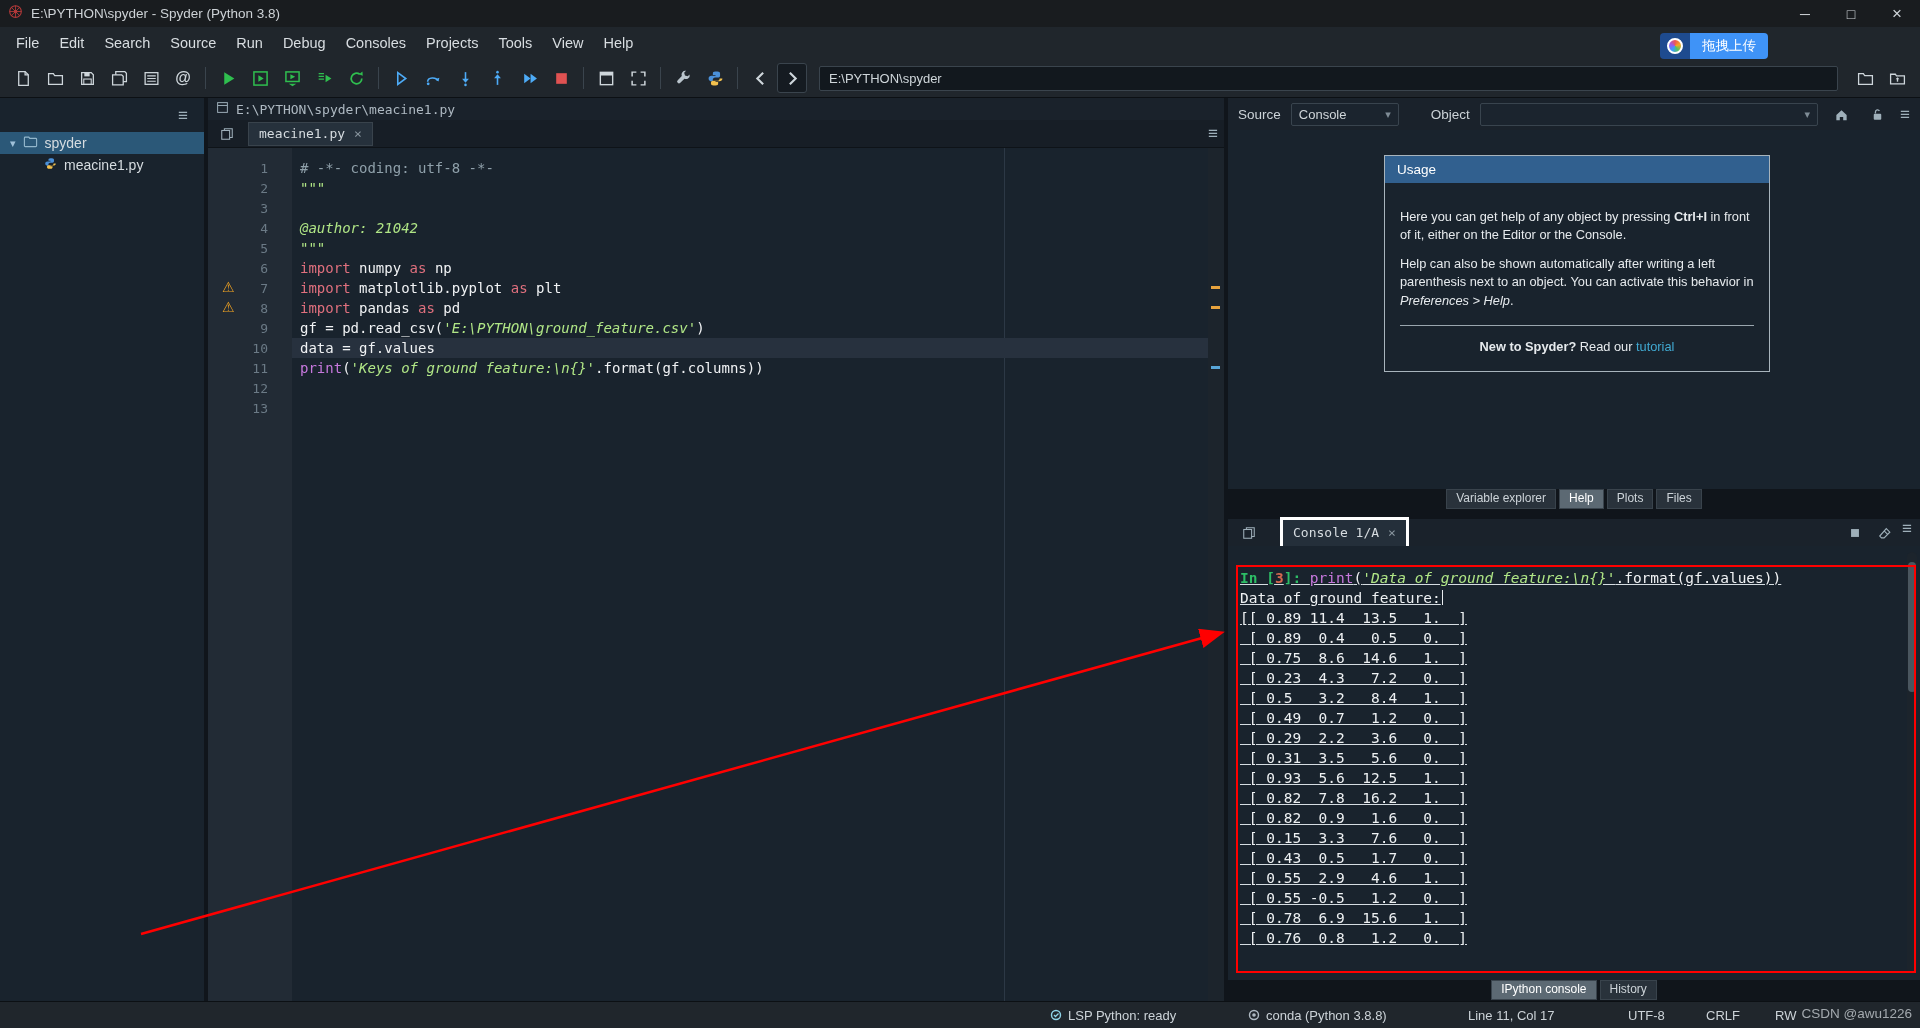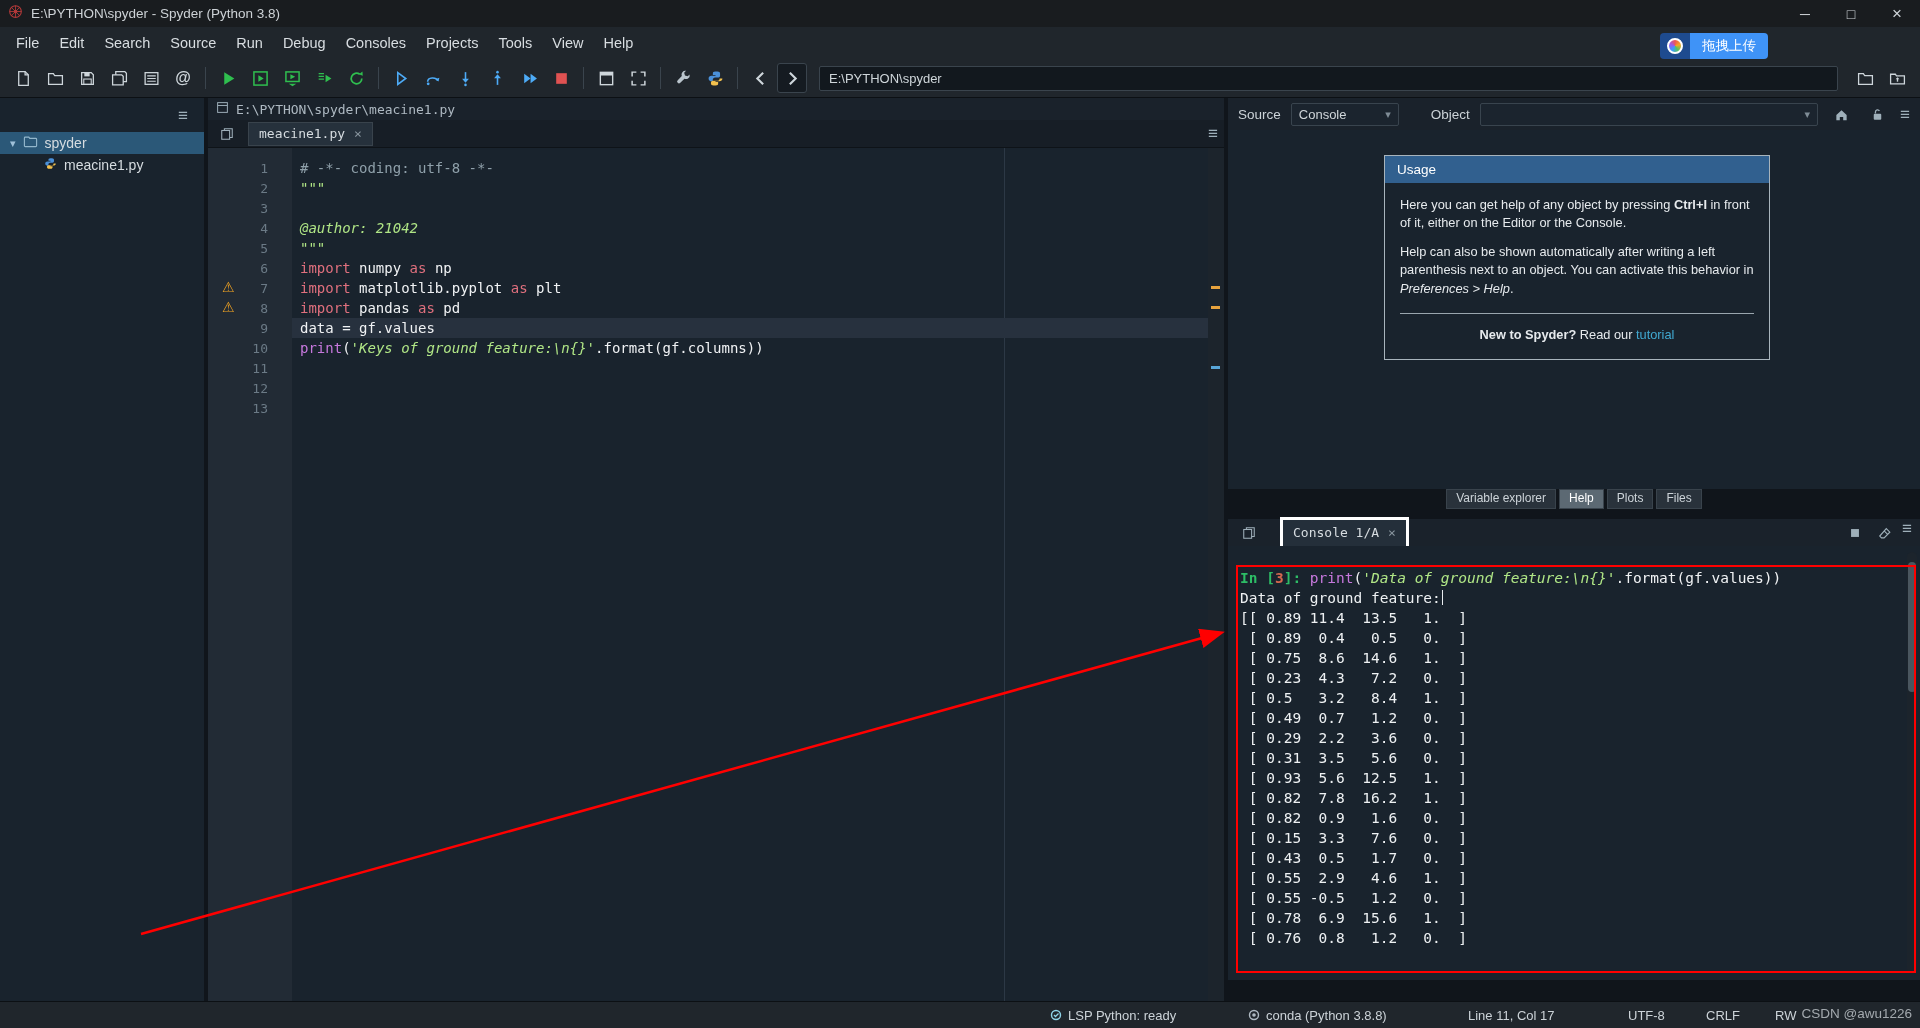--- a/index.html
+++ b/index.html
@@ -88,42 +88,42 @@
                  display:flex; align-items:center; gap:10px; padding:0 10px; font-size:13.5px; color:#ccd3d8; }
   .combo { height:23px; background:#1b242e; border:1px solid #39444e; border-radius:2px;
            display:flex; align-items:center; justify-content:space-between; padding:0 7px;
            font-size:13px; color:#d0d6da; }
   .combo-arrow { color:#7f8c96; font-size:11px; margin-left:6px; }
   .icon-btn { width:26px; height:26px; display:flex; align-items:center; justify-content:center;
               background:transparent; border:none; }
   .help-content { position:absolute; top:32px; left:0; right:0; height:359px; background:#19232d; }
   .usage-box { position:absolute; left:156px; top:25px; width:386px; border:1px solid #a8b4bc; background:#19232d; }
   .usage-head { background:#31608f; color:#ffffff; font-size:13.5px; padding:6px 12px; }
-  .usage-body { padding:13px 15px 15px; font-size:12.8px; color:#e6eaed; line-height:1.42; }
+  .usage-body { padding:25px 15px 15px; font-size:12.8px; color:#e6eaed; line-height:1.42; }
   .usage-body p { margin-bottom:11px; }
   .usage-hr { border:none; border-top:1px solid #9aa6ae; margin:15px 0 12px; }
   .usage-footer { text-align:center; font-size:12.8px; }
   .u-bold { font-weight:bold; }
   .u-em { font-style:italic; }
   .u-link { color:#40a8d0; }
 
   .pane-tabs { position:absolute; left:0; right:0; height:20px; display:flex; justify-content:center; gap:3px; }
   .tab-sm { font-size:12px; padding:1px 9px; color:#ccd3d8; background:#29323b; border:1px solid #39434c;
             white-space:nowrap; }
   .tab-sm.active { background:#5c6973; color:#ffffff; }
 
   .console-header { position:absolute; top:421px; left:0; right:0; height:27px; background:#1a222b;
                     display:flex; align-items:center; padding:0 8px; gap:8px; }
   .console-tab { background:#242f3a; border:3px solid #ffffff; height:23px; display:flex; align-items:center;
                  gap:9px; padding:13px 10px; font-family:"DejaVu Sans Mono",monospace; font-size:13px;
                  color:#d6dce0; margin-left:10px; }
   .console-header .right-icons { margin-left:auto; display:flex; gap:4px; }
   .console-body { position:absolute; top:448px; left:0; right:0; height:434px; background:#19232d;
                   padding:24px 0 0 12px; font-family:"DejaVu Sans Mono",monospace; font-size:14.5px; }
-  .console-line { height:20px; white-space:pre; }
+  .console-line { height:20px; white-space:pre;text-decoration:underline; }
   .text-caret { display:inline-block; width:1px; height:15px; background:#e8ecef; vertical-align:-2px; margin-left:1px; }
   .console-scroll { position:absolute; right:3px; top:6px; bottom:6px; width:10px; background:#1c242c; border-radius:5px; }
   .console-scroll .handle { position:absolute; left:1px; right:1px; top:10px; height:130px; background:#4a565f; border-radius:5px; }
   .console-bottom-tabs { position:absolute; top:882px; }
 
   
   .statusbar { position:absolute; left:0; top:1001px; width:100%; height:27px; background:#20262c;
                border-top:1px solid #0c1014; font-size:13px; color:#ccd3d8; }
   .status-item { position:absolute; top:0; height:100%; display:flex; align-items:center; gap:6px; }
 
@@ -417,20 +417,21 @@
         </div>
       <div class="code-area">
           <div class="code-line"><span class="tok-comment"># -*- coding: utf-8 -*-</span></div>
           <div class="code-line"><span class="tok-string">"""</span></div>
           <div class="code-line"></div>
           <div class="code-line"><span class="tok-string">@author: 21042</span></div>
           <div class="code-line"><span class="tok-string">"""</span></div>
           <div class="code-line"><span class="tok-keyword">import</span><span class="tok-normal"> numpy </span><span class="tok-keyword">as</span><span class="tok-normal"> np</span></div>
           <div class="code-line"><span class="tok-keyword">import</span><span class="tok-normal"> matplotlib.pyplot </span><span class="tok-keyword">as</span><span class="tok-normal"> plt</span></div>
           <div class="code-line"><span class="tok-keyword">import</span><span class="tok-normal"> pandas </span><span class="tok-keyword">as</span><span class="tok-normal"> pd</span></div>
+          <div class="code-line"><span class="tok-normal">gf = pd.read_csv(</span><span class="tok-string">'E:\PYTHON\ground_feature.csv'</span><span class="tok-normal">)</span></div>
           <div class="code-line current"><span class="tok-normal">data = gf.values</span></div>
           <div class="code-line"><span class="tok-builtin">print</span><span class="tok-normal">(</span><span class="tok-string">'Keys of ground feature:\n{}'</span><span class="tok-normal">.format(gf.columns))</span></div>
           <div class="code-line"></div>
         </div>
       <div class="flags">
           <div class="flag warn" style="top: 138px;"></div>
           <div class="flag warn" style="top: 158px;"></div>
           <div class="flag cur" style="top: 218px;"></div>
         </div>
     </div>
@@ -526,20 +527,24 @@
           <div class="console-line"><span class="tok-out"> [ 0.43  0.5   1.7   0.  ]</span></div>
           <div class="console-line"><span class="tok-out"> [ 0.55  2.9   4.6   1.  ]</span></div>
           <div class="console-line"><span class="tok-out"> [ 0.55 -0.5   1.2   0.  ]</span></div>
           <div class="console-line"><span class="tok-out"> [ 0.78  6.9  15.6   1.  ]</span></div>
           <div class="console-line"><span class="tok-out"> [ 0.76  0.8   1.2   0.  ]</span></div>
         </div>
       <div class="console-scroll">
           <div class="handle"></div>
         </div>
     </div>
+    <div class="pane-tabs console-bottom-tabs">
+      <div class="tab-sm active">IPython console</div>
+      <div class="tab-sm">History</div>
+    </div>
   </div>
 
   <div class="statusbar">
     <div class="status-item" style="left:1050px;">
       <svg width="12" height="12" viewBox="0 0 12 12">
           <circle cx="6" cy="6" r="4.5" fill="none" stroke="#8fd3e8" stroke-width="1.4"></circle>
           <path d="M4 6l1.5 1.5L8.5 4.5" stroke="#8fd3e8" fill="none" stroke-width="1.3"></path>
         </svg>
       <span>LSP Python: ready</span>
     </div>

